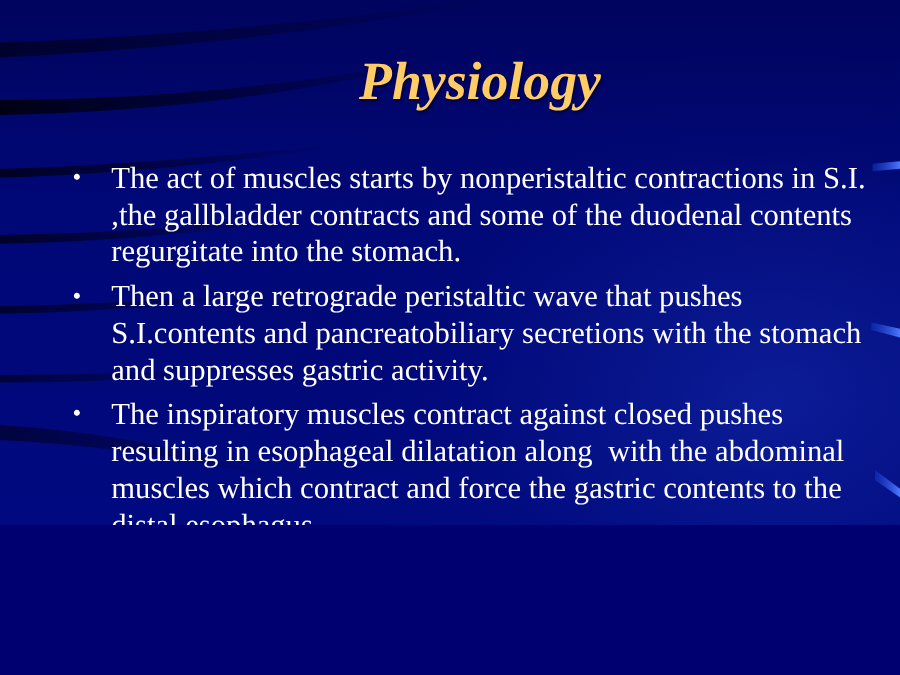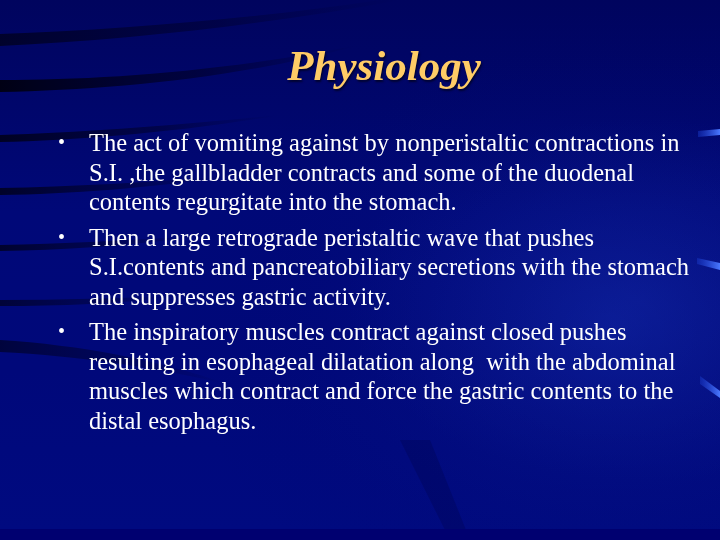--- a/index.html
+++ b/index.html
@@ -10,21 +10,21 @@
       width: 720px;
       height: 540px;
       overflow: hidden;
       position: relative;
       background: #000070;
       font-family: "Liberation Serif", "DejaVu Serif", serif;
     }
     .slide {
       position: absolute;
       left: 0; top: 0;
-      width: 720px; height: 529px;
+      width: 720px; height: 420px;
       overflow: hidden;
       background:
         radial-gradient(ellipse 420px 260px at 640px 300px, rgba(20,40,170,0.35), rgba(0,0,0,0) 70%),
         linear-gradient(180deg, #00045e 0%, #000878 40%, #00087a 70%, #000a80 100%);
     }
     .bg-art {
       position: absolute;
       left: 0; top: 0;
       width: 720px; height: 540px;
     }
@@ -112,21 +112,21 @@
     <path d="M697,258 L720,263 L720,270 L697,264 Z" fill="url(#blueStripe)"></path>
     <path d="M700,376 L720,391 L720,398 L700,384 Z" fill="url(#blueStripe)"></path>
     <path d="M690,538 L720,536 L720,540 L690,540 Z" fill="url(#blueStripe)"></path>
   </svg>
 
   <h1 class="title">Physiology</h1>
 
   <ul class="bullets">
     <li class="bullet">
       <span class="dot">•</span>
-      <span class="txt">The act of vomiting against by nonperistaltic contractions in S.I. ,the gallbladder contracts and some of the duodenal contents regurgitate into the stomach.</span>
+      <span class="txt">The act of muscles starts by nonperistaltic contractions in S.I. ,the gallbladder contracts and some of the duodenal contents regurgitate into the stomach.</span>
     </li>
     <li class="bullet">
       <span class="dot">•</span>
       <span class="txt">Then a large retrograde peristaltic wave that pushes S.I.contents and pancreatobiliary secretions with the stomach and suppresses gastric activity.</span>
     </li>
     <li class="bullet">
       <span class="dot">•</span>
       <span class="txt">The inspiratory muscles contract against closed pushes  resulting in esophageal dilatation along  with the abdominal muscles which contract and force the gastric contents to the distal esophagus.</span>
     </li>
   </ul>

